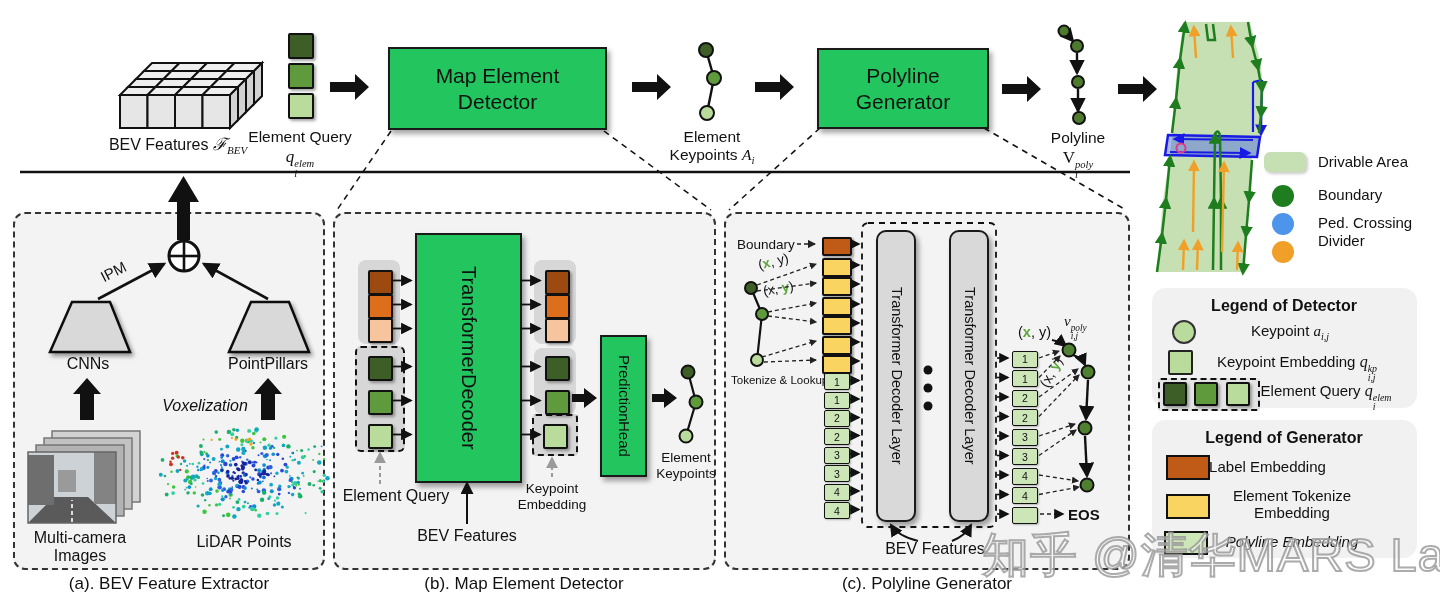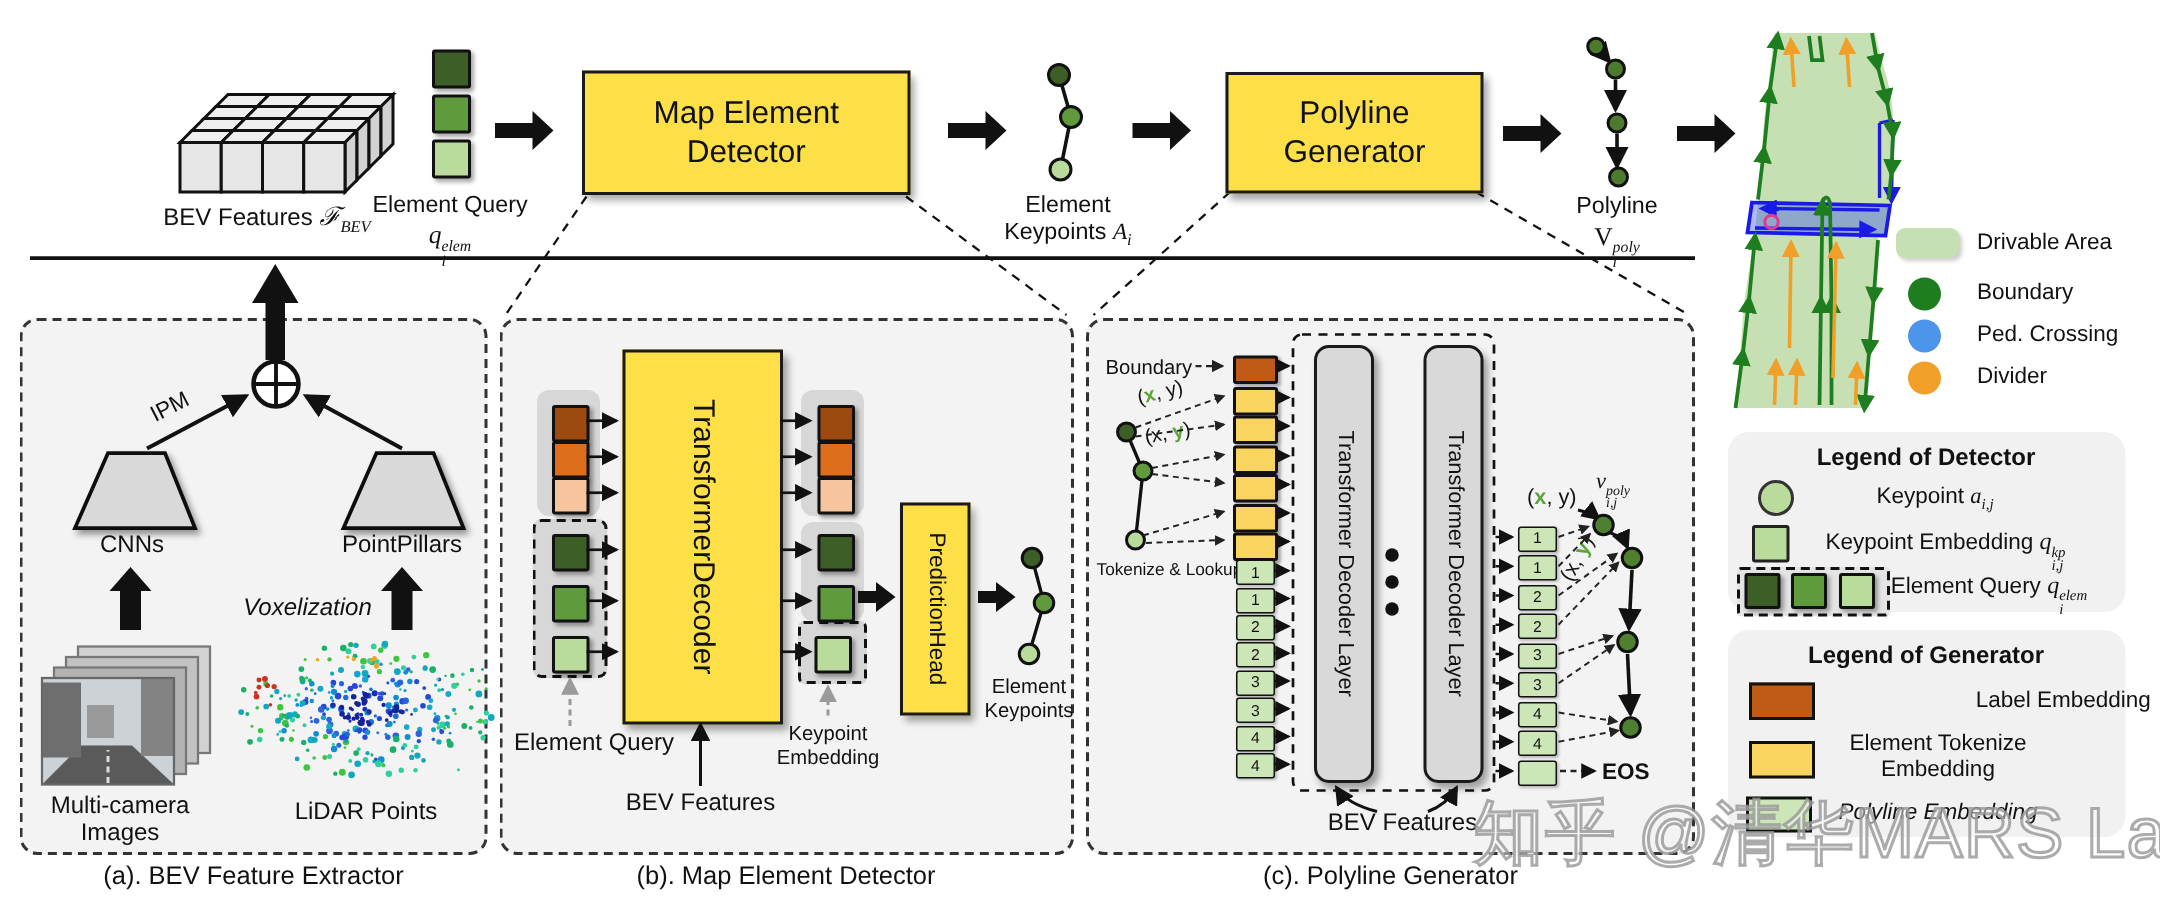--- a/index.html
+++ b/index.html
@@ -4,21 +4,21 @@
 <style>
   html,body{margin:0;padding:0;background:#fff;}
   #stage{position:relative;width:1440px;height:612px;overflow:hidden;background:#fff;
          font-family:"Liberation Sans",sans-serif;color:#111;}
   .abs{position:absolute;}
   .lbl{position:absolute;white-space:nowrap;color:#111;line-height:1.15;text-align:center;}
   .ctr{transform:translateX(-50%);}
   .math{font-family:"Liberation Serif",serif;font-style:italic;}
   .supsub{display:inline-flex;flex-direction:column;vertical-align:-0.5em;line-height:.95;
           font-size:.62em;font-family:"Liberation Serif",serif;font-style:italic;text-align:left;}
-  .box{position:absolute;background:#fde047;border:2px solid #1a1a1a;
+  .box{position:absolute;background:#22c55e;border:2px solid #1a1a1a;
        box-shadow:3px 4px 5px rgba(0,0,0,.35);display:flex;align-items:center;justify-content:center;
        text-align:center;line-height:1.2;}
   .panel{position:absolute;background:#f3f3f3;border:2px dashed #333;border-radius:12px;}
   .grp{position:absolute;background:#d7d7d7;border-radius:8px;}
   .grpd{position:absolute;background:#d7d7d7;border-radius:6px;border:2px dashed #111;}
   .sq{position:absolute;width:21px;height:21px;border:2px solid #111;border-radius:2px;
       box-shadow:2px 2px 3px rgba(0,0,0,.35);}
   .sq22{width:22px;height:22px;}
   .c-do{background:#9c4a10}.c-or{background:#dd6e1c}.c-lo{background:#f6c49d}
   .c-dg{background:#3d5e27}.c-mg{background:#5f9a3d}.c-lg{background:#b9db9c}
@@ -664,21 +664,21 @@
   </div>
 
   <div class="abs" style="z-index:2;">
     <div class="abs" style="left:1264px;top:152px;width:42px;height:20px;background:#c6e0b4;border-radius:6px;box-shadow:2px 2px 3px rgba(0,0,0,.2);"></div>
     <div class="lbl" style="left:1318px;top:153px;font-size:15px;">Drivable Area</div>
     <div class="swatch-circle" style="left:1272px;top:185px;background:#1e7d1e;"></div>
     <div class="lbl" style="left:1318px;top:186px;font-size:15px;">Boundary</div>
     <div class="swatch-circle" style="left:1272px;top:213px;background:#4d94eb;"></div>
     <div class="lbl" style="left:1318px;top:214px;font-size:15px;">Ped. Crossing</div>
     <div class="swatch-circle" style="left:1272px;top:241px;background:#f0a028;"></div>
-    <div class="lbl" style="left:1318px;top:242px;font-size:15px;">Divider</div>
+    <div class="lbl" style="left:1318px;top:232px;font-size:15px;">Divider</div>
   </div>
 
   <div class="panel" style="left:13px;top:212px;width:308px;height:354px;z-index:0;"></div>
   <div class="panel" style="left:333px;top:212px;width:379px;height:354px;z-index:0;"></div>
   <div class="panel" style="left:724px;top:212px;width:402px;height:354px;z-index:0;"></div>
 
   <div class="lbl ctr" style="left:169px;top:574px;font-size:17px;">(a). BEV Feature Extractor</div>
   <div class="lbl ctr" style="left:524px;top:574px;font-size:17px;">(b). Map Element Detector</div>
   <div class="lbl ctr" style="left:927px;top:574px;font-size:17px;">(c). Polyline Generator</div>
 
@@ -814,21 +814,21 @@
   <div class="lbl ctr" style="left:1326px;top:382px;font-size:15px;">
     <span>Element Query</span> <span class="math" style="font-size:16px;"><span>q</span><span class="supsub">
           <span>elem</span>
           <span>i</span>
         </span></span>
   </div>
 
   <div class="legendbox" style="left:1152px;top:420px;width:265px;height:138px;"></div>
   <div class="lbl ctr" style="left:1284px;top:429px;font-size:16px;font-weight:bold;">Legend of Generator</div>
   <div class="abs" style="left:1166px;top:455px;width:40px;height:21px;background:#c05a17;border:2px solid #111;"></div>
-  <div class="lbl ctr" style="left:1364px;top:458px;font-size:15px;padding-left:23px;">Label Embedding</div>
+  <div class="lbl ctr" style="left:1256px;top:458px;font-size:15px;padding-left:23px;">Label Embedding</div>
   <div class="abs" style="left:1166px;top:494px;width:40px;height:21px;background:#fad460;border:2px solid #111;"></div>
   <div class="lbl ctr" style="left:1292px;top:487px;font-size:15px;">
     <div>Element Tokenize</div>
       <div>Embedding</div>
   </div>
   <div class="abs" style="left:1164px;top:531px;width:40px;height:20px;background:#cde6b8;border:2px solid #111;"></div>
   <div class="lbl ctr" style="left:1292px;top:533px;font-size:15px;font-style:italic;">Polyline Embedding</div>
 
   <div class="watermark">知乎 @清华MARS Lab</div>
 </div>

